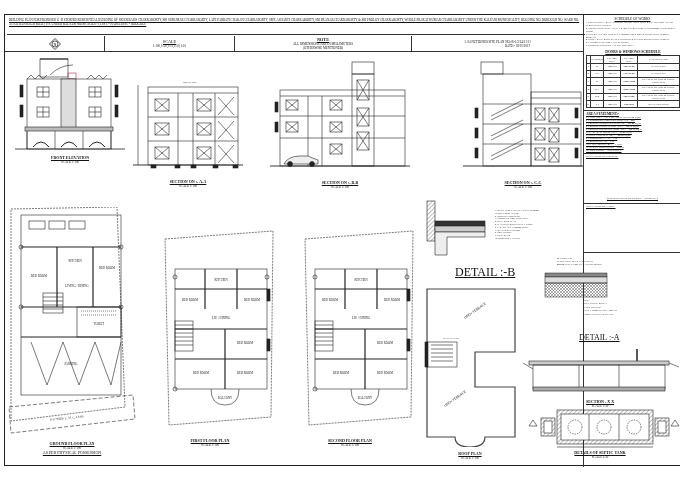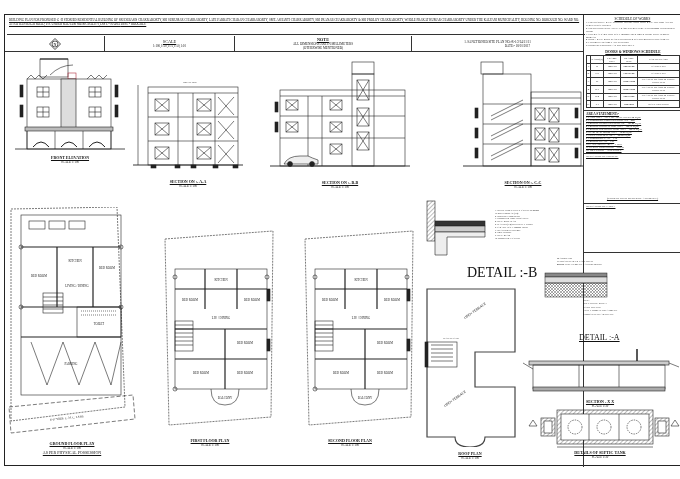--- a/index.html
+++ b/index.html
@@ -427,21 +427,21 @@
       <div>2. ROOFING COMPOUND</div>
       <div>3. 100MM THK LIME TERRACING</div>
       <div>4. R.C.C. ROOF SLAB</div>
       <div>5. PLASTER (1:4) WITH PUTTY FINISH</div>
       <div>6. PARAPET WALL 125MM THICK</div>
       <div>7. WEATHERING COURSE</div>
       <div>8. DRIP COURSE</div>
       <div>9. R.C.C. BEAM</div>
       <div>10. 20MM THK. PLASTER</div>
     </div>
-    <div style="position:absolute;left:50px;top:66px;font-size:14px;white-space:nowrap;">DETAIL :-B</div>
+    <div style="position:absolute;left:38px;top:66px;font-size:12px;text-decoration:underline;white-space:nowrap;">DETAIL :-B</div>
   </div>
 
   <div class="draw" style="left:410px;top:272px;width:110px;height:180px;">
     <svg width="110" height="160" viewBox="0 0 110 160">
       <g fill="none" stroke="#444" stroke-width="1.2">
         <path d="M12 2 L12 150 L40 150 Q40 160 55 160 Q70 160 70 150 L100 150 L100 100 L60 100 L60 65 L100 65 L100 2 Z"></path>
       </g>
       <g fill="none" stroke="#222" stroke-width="0.6">
         <rect x="12" y="55" width="30" height="25"></rect>
         <path d="M16 58 L38 58 M16 62 L38 62 M16 66 L38 66 M16 70 L38 70 M16 74 L38 74"></path>

